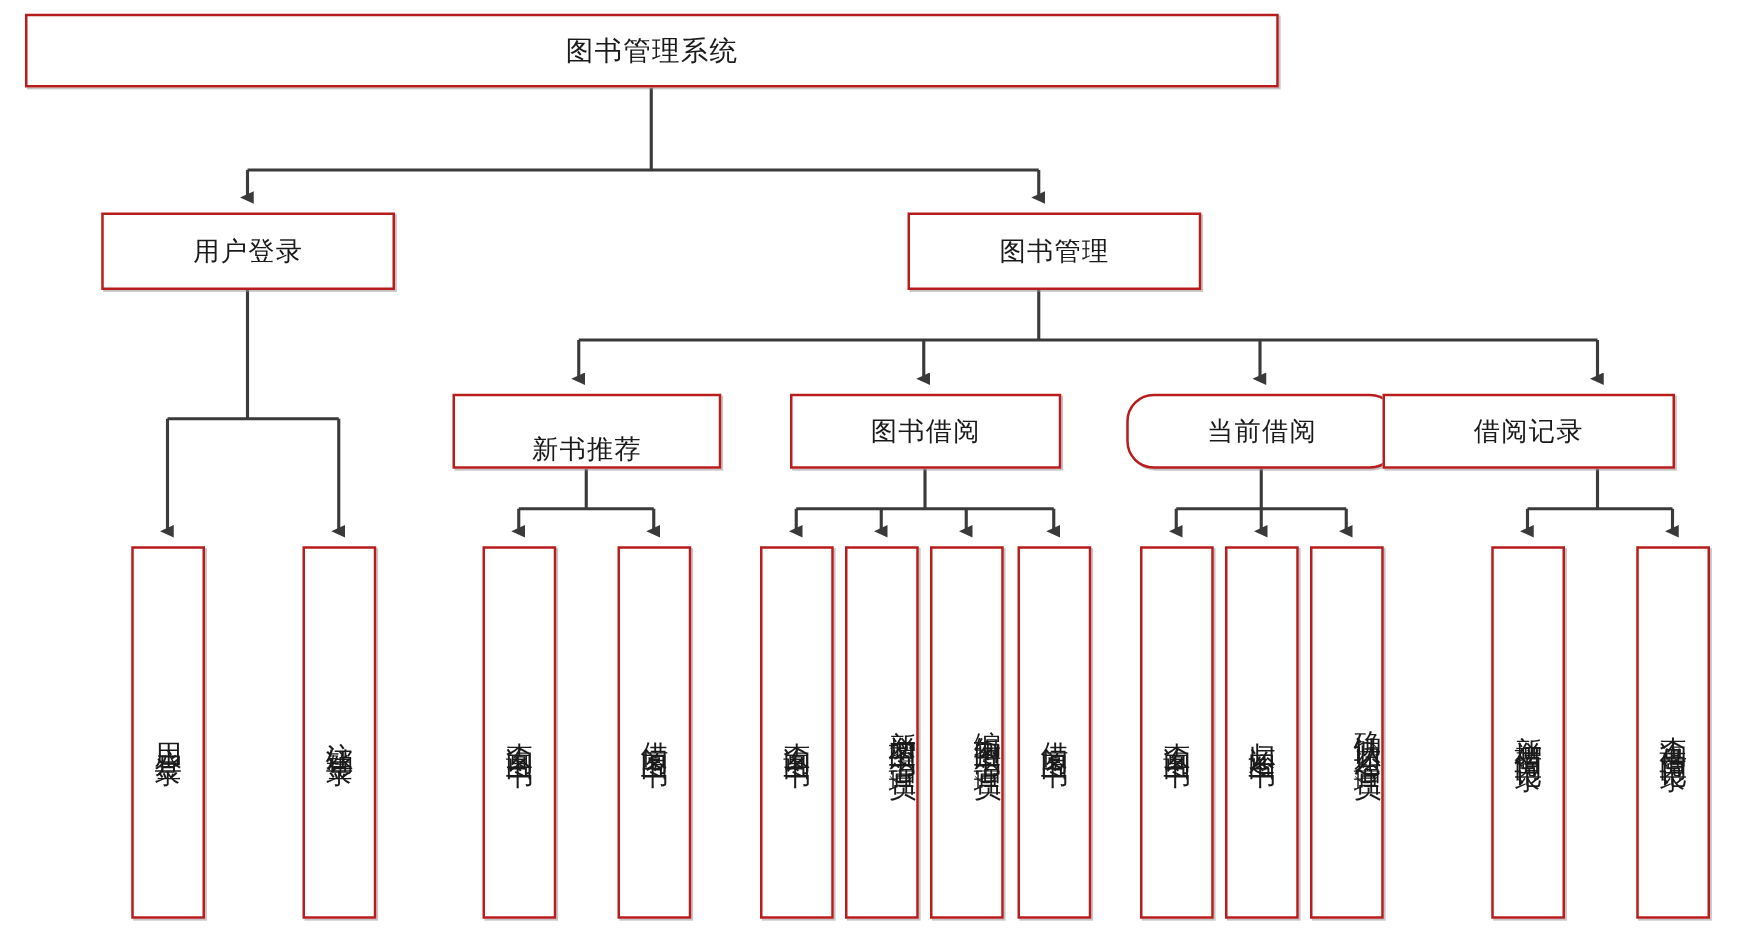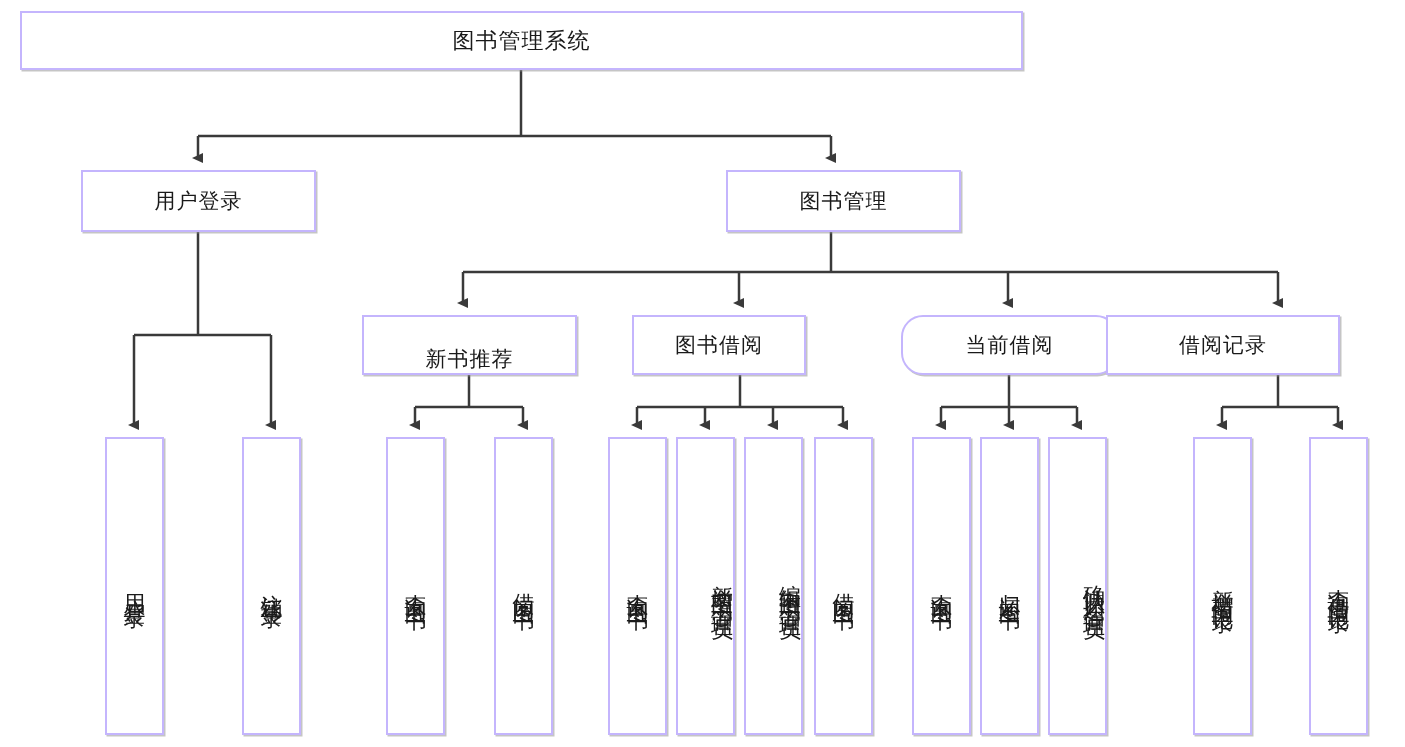--- a/index.html
+++ b/index.html
@@ -24,21 +24,21 @@
     left: 0;
     top: 0;
     width: 1405px;
     height: 747px;
     pointer-events: none;
   }
   .node {
     position: absolute;
     box-sizing: border-box;
     background: #ffffff;
-    border: 2px solid #c4b5fd;
+    border: 2px solid #b91c1c;
     display: flex;
     align-items: center;
     justify-content: center;
     color: #1a1a1a;
     box-shadow: 1.5px 1.5px 0 rgba(150,150,150,0.55);
   }
   .node-h {
     font-size: 21px;
     letter-spacing: 1px;
     white-space: nowrap;
@@ -138,21 +138,21 @@
   <div class="node node-h" style="left:81px; top:170px; width:235px; height:62px;">
     <span>用户登录</span>
   </div>
   <div class="node node-h" style="left:713px; top:170px; width:235px; height:62px;margin-left:13px;">
     <span>图书管理</span>
   </div>
 
   <div class="node node-h" style="left:362px; top:315px; width:215px; height:60px;align-items:flex-end;">
     <span>新书推荐</span>
   </div>
-  <div class="node node-h" style="left:632px; top:315px; width:174px; height:60px;">
+  <div class="node node-h" style="left:632px; top:315px; width:217px; height:60px;">
     <span>图书借阅</span>
   </div>
   <div class="node node-h" style="left:901px; top:315px; width:217px; height:60px;border-radius:22px;">
     <span>当前借阅</span>
   </div>
   <div class="node node-h" style="left:1106px; top:315px; width:234px; height:60px;">
     <span>借阅记录</span>
   </div>
 
   <div class="node node-v short" style="left:105px; top:437px; width:59px; height:298px;">

